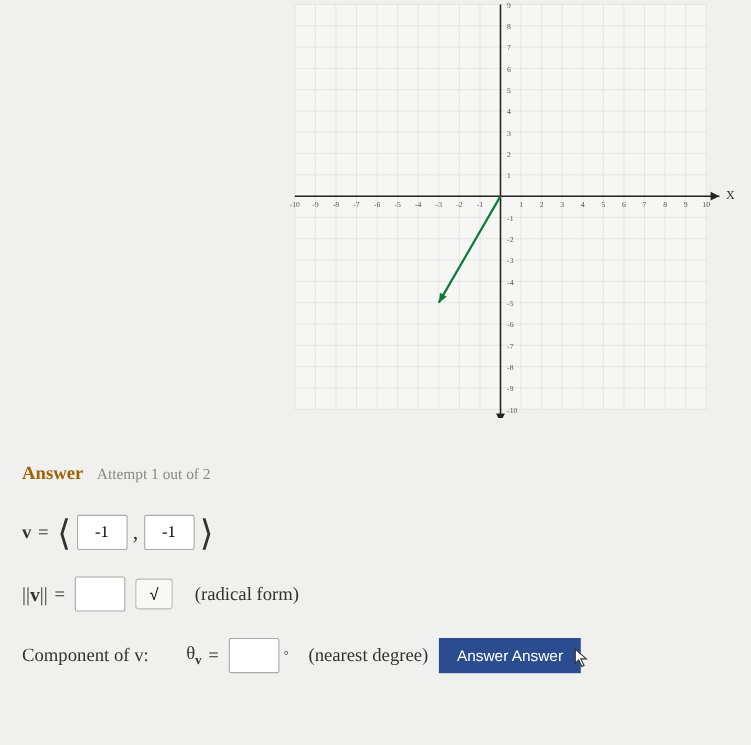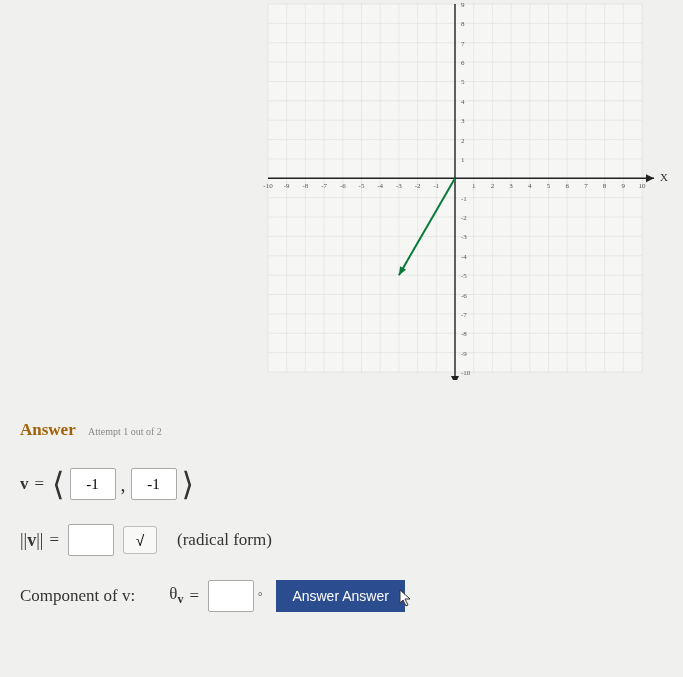--- a/index.html
+++ b/index.html
@@ -22,21 +22,21 @@
       position: absolute;
       top: 420px;
       left: 20px;
       right: 20px;
     }
     .answer-header {
       font-size: 17px;
       margin-bottom: 28px;
     }
     .answer-header .bold { font-weight: bold; color: #a16207; }
-    .answer-header .attempt { color: #888; font-size: 10px; margin-left: 8px; }
+    .answer-header .attempt { color: #888; font-size: 14px; margin-left: 8px; }
     .row {
       display: flex;
       align-items: center;
       margin-bottom: 24px;
       font-size: 17px;
       color: #333;
     }
     .row-label { margin-right: 8px; }
     .math-bold { font-weight: bold; font-family: 'Times New Roman', serif; }
     .angle-bracket {
@@ -221,20 +221,21 @@
     <span class="paren-text">(radical form)</span>
   </div>
 
   <div class="row">
     <span class="row-label">Component of v:</span>
     <span style="width:26px"></span>
     <span class="theta"><span>θ</span><span class="sub">v</span></span>
     <span class="eq">=</span>
     <input class="input-box" value="" style="">
     <span class="degree-sup">°</span>
+    <span class="paren-text">(nearest degree)</span>
     <button class="submit-btn">
       <span>Answer Answer</span>
     </button>
     <span class="cursor-icon">
       <svg width="16" height="18" viewBox="0 0 16 18">
           <path d="M1 1 L1 14 L4 11 L7 17 L9 16 L6 10 L11 10 Z" fill="#fff" stroke="#333" stroke-width="1"></path>
         </svg>
     </span>
   </div>
 </div>

